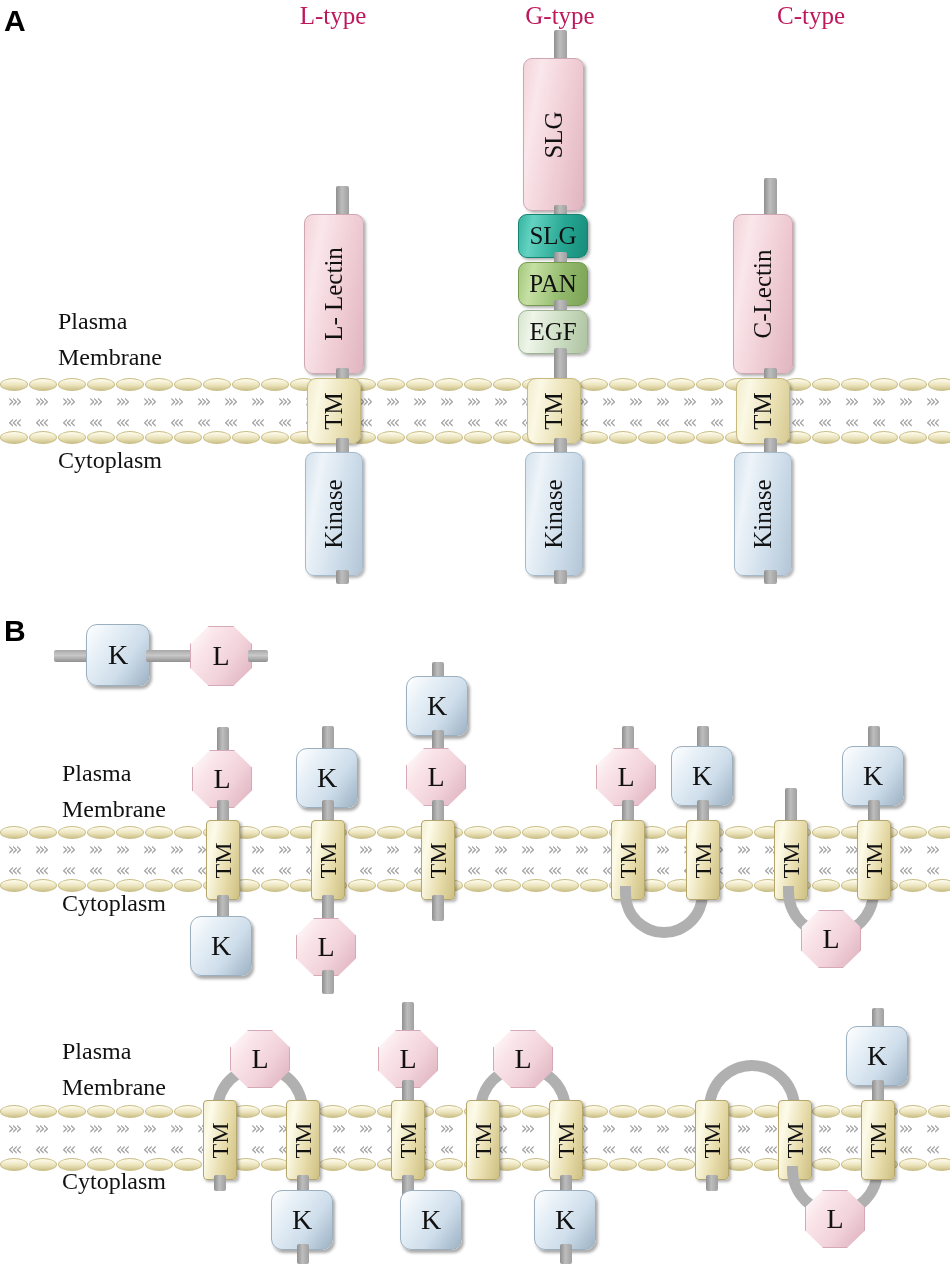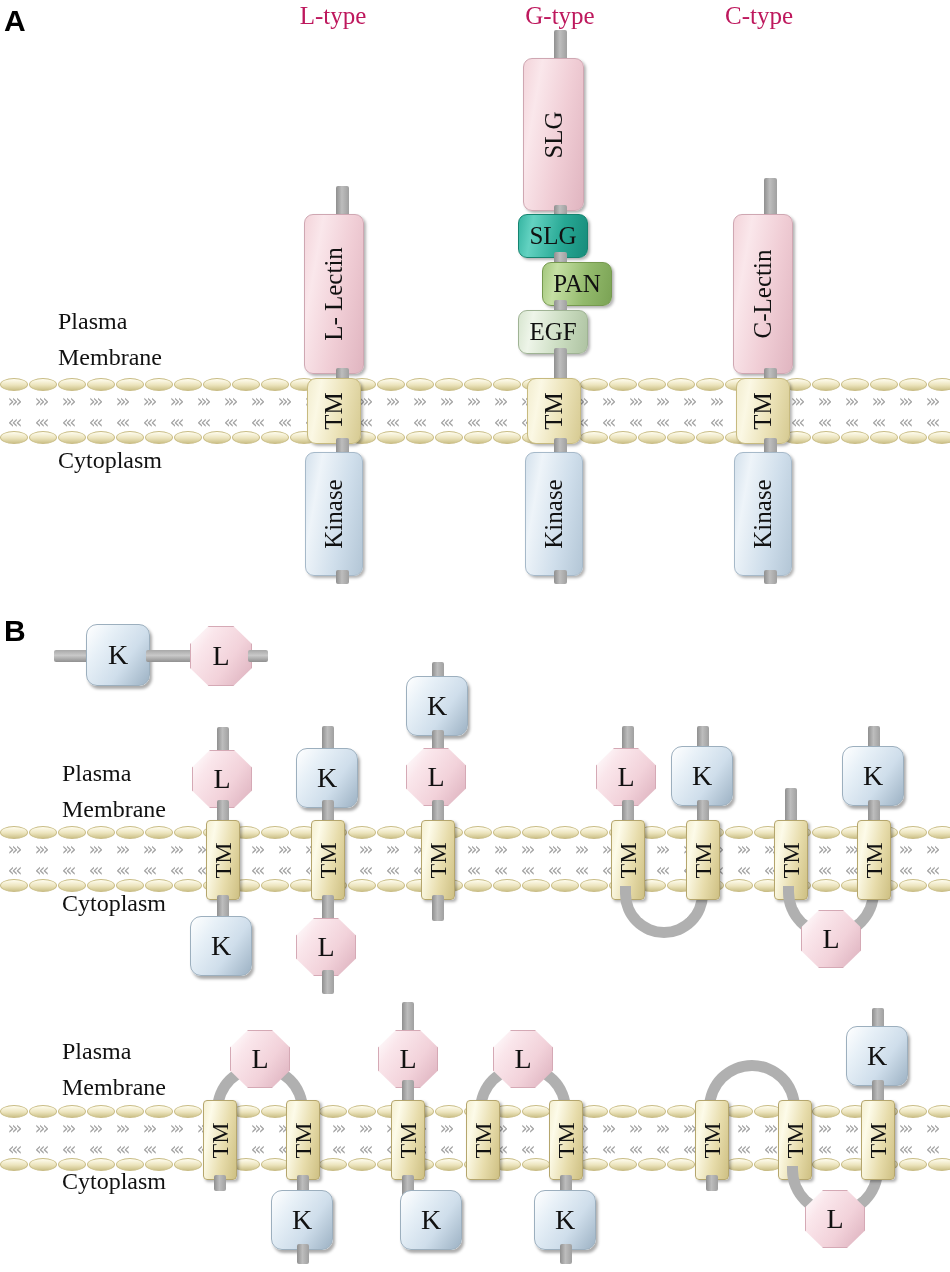--- a/index.html
+++ b/index.html
@@ -54,21 +54,21 @@
 
   .c-lectin{background:linear-gradient(100deg,#f3d4da 0%,#fae7eb 22%,#f0cdd5 60%,#e0b5c0 100%);
             border:1px solid #cfa7b2;}
   .c-tm{background:linear-gradient(100deg,#f2edcf 0%,#fbf8e4 22%,#ebe2b7 62%,#d6ca92 100%);
         border:1px solid #c7ba7f;}
   .c-kin{background:linear-gradient(100deg,#d4e1ec 0%,#eef4f9 22%,#cfdeeb 62%,#b3c6d6 100%);
          border:1px solid #a6b9c9;}
   .c-slg{background:linear-gradient(100deg,#36b5a2 0%,#63d2c1 20%,#27a894 62%,#178c7b 100%);
          border:1px solid #15836f;}
   .c-pan{background:linear-gradient(100deg,#a4c77d 0%,#c6e0a4 20%,#93ba6c 62%,#7ba355 100%);
-         border:1px solid #76994f;margin-left:24px;}
+         border:1px solid #76994f;}
   .c-egf{background:linear-gradient(100deg,#d7e5cf 0%,#eef5e9 20%,#cadcc0 62%,#aec3a2 100%);
          border:1px solid #9fb394;}
 
   
   .knode{position:absolute;border-radius:11px;box-sizing:border-box;
          display:flex;align-items:center;justify-content:center;
          background:linear-gradient(125deg,#ffffff 0%,#e7f0f7 28%,#cfdeeb 62%,#9db2c4 100%);
          border:1px solid #9cafbe;box-shadow:2px 3px 3px rgba(0,0,0,.33);
          font-size:28px;color:#111;}
   .lnode{position:absolute;box-sizing:border-box;
@@ -85,21 +85,21 @@
   .tmnode span{transform:rotate(-90deg);font-size:24px;white-space:nowrap;color:#111;
                font-family:"Liberation Serif","DejaVu Serif",serif;}
 </style>
 </head>
 <body>
 
 <div class="panel-letter" style="left:4px;top:6px;">A</div>
 
 <div class="type-label" style="left:258px;top:2px;width:150px;">L-type</div>
 <div class="type-label" style="left:485px;top:2px;width:150px;">G-type</div>
-<div class="type-label" style="left:684px;top:2px;width:150px;">C-type</div>
+<div class="type-label" style="left:736px;top:2px;width:150px;">C-type</div>
 
 <div class="side-label" style="left:58px;top:308px;">Plasma</div>
 <div class="side-label" style="left:58px;top:344px;">Membrane</div>
 <div class="side-label" style="left:58px;top:447px;">Cytoplasm</div>
 
 <div class="membrane" style="left:0;top:378px;width:950px;">
   <div class="mem-head-row top" id="pa-h1">
       <div class="head"></div>
       <div class="head"></div>
       <div class="head"></div>

